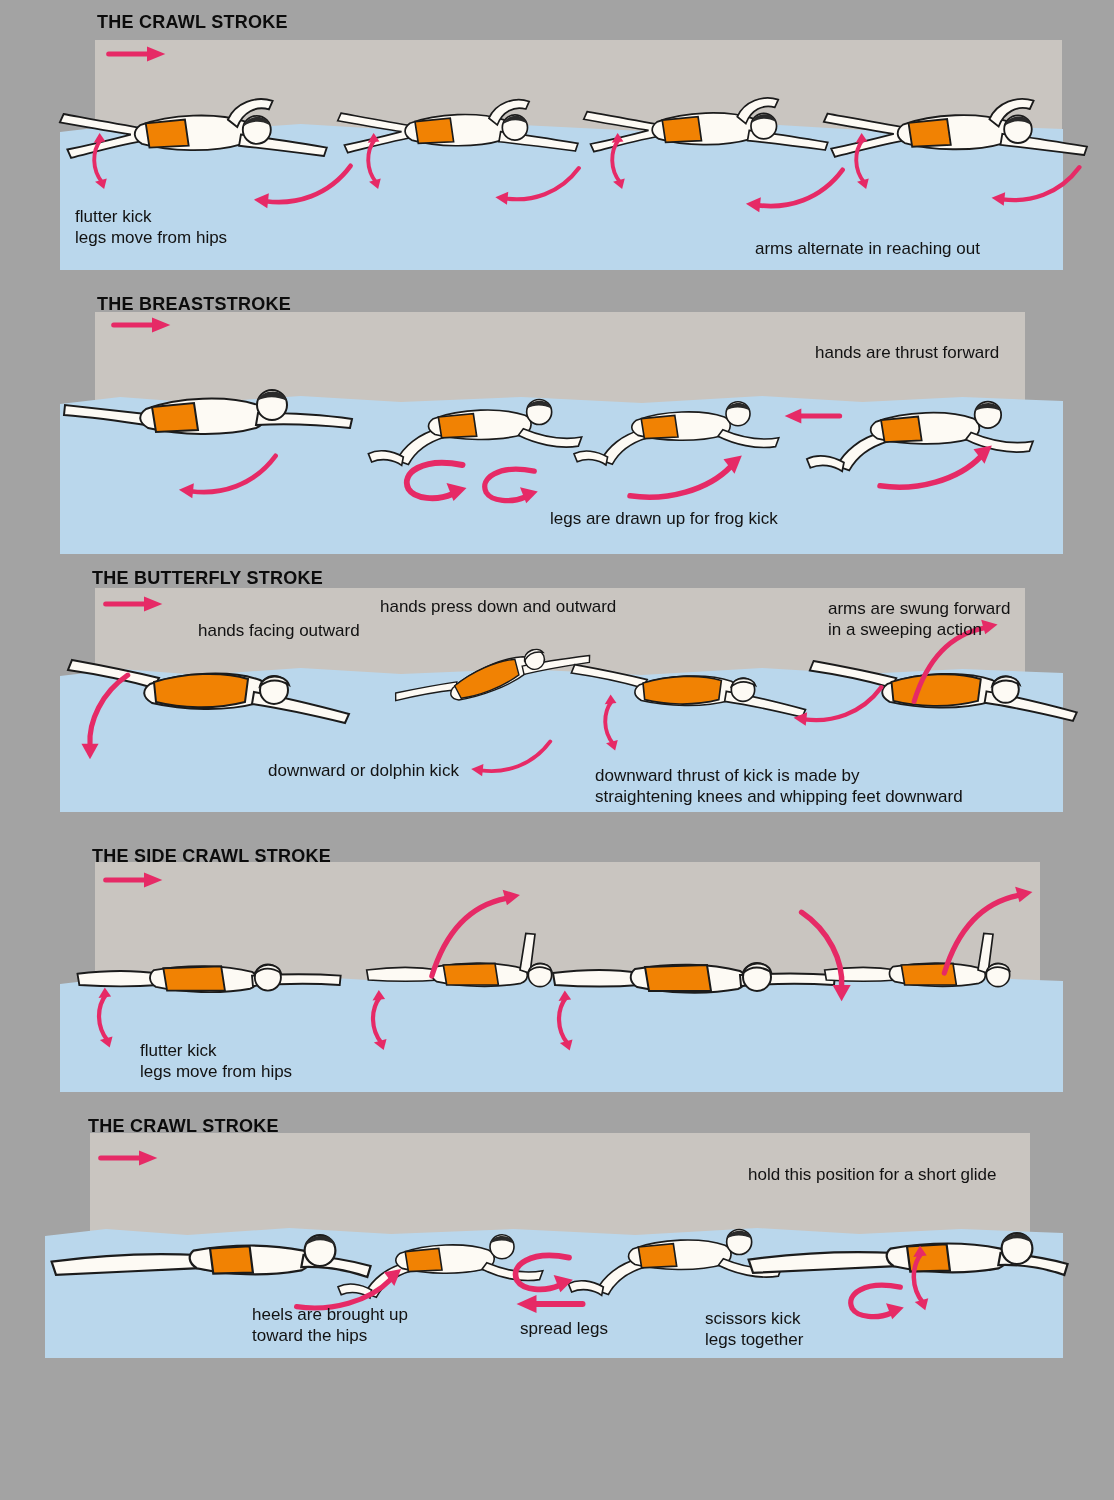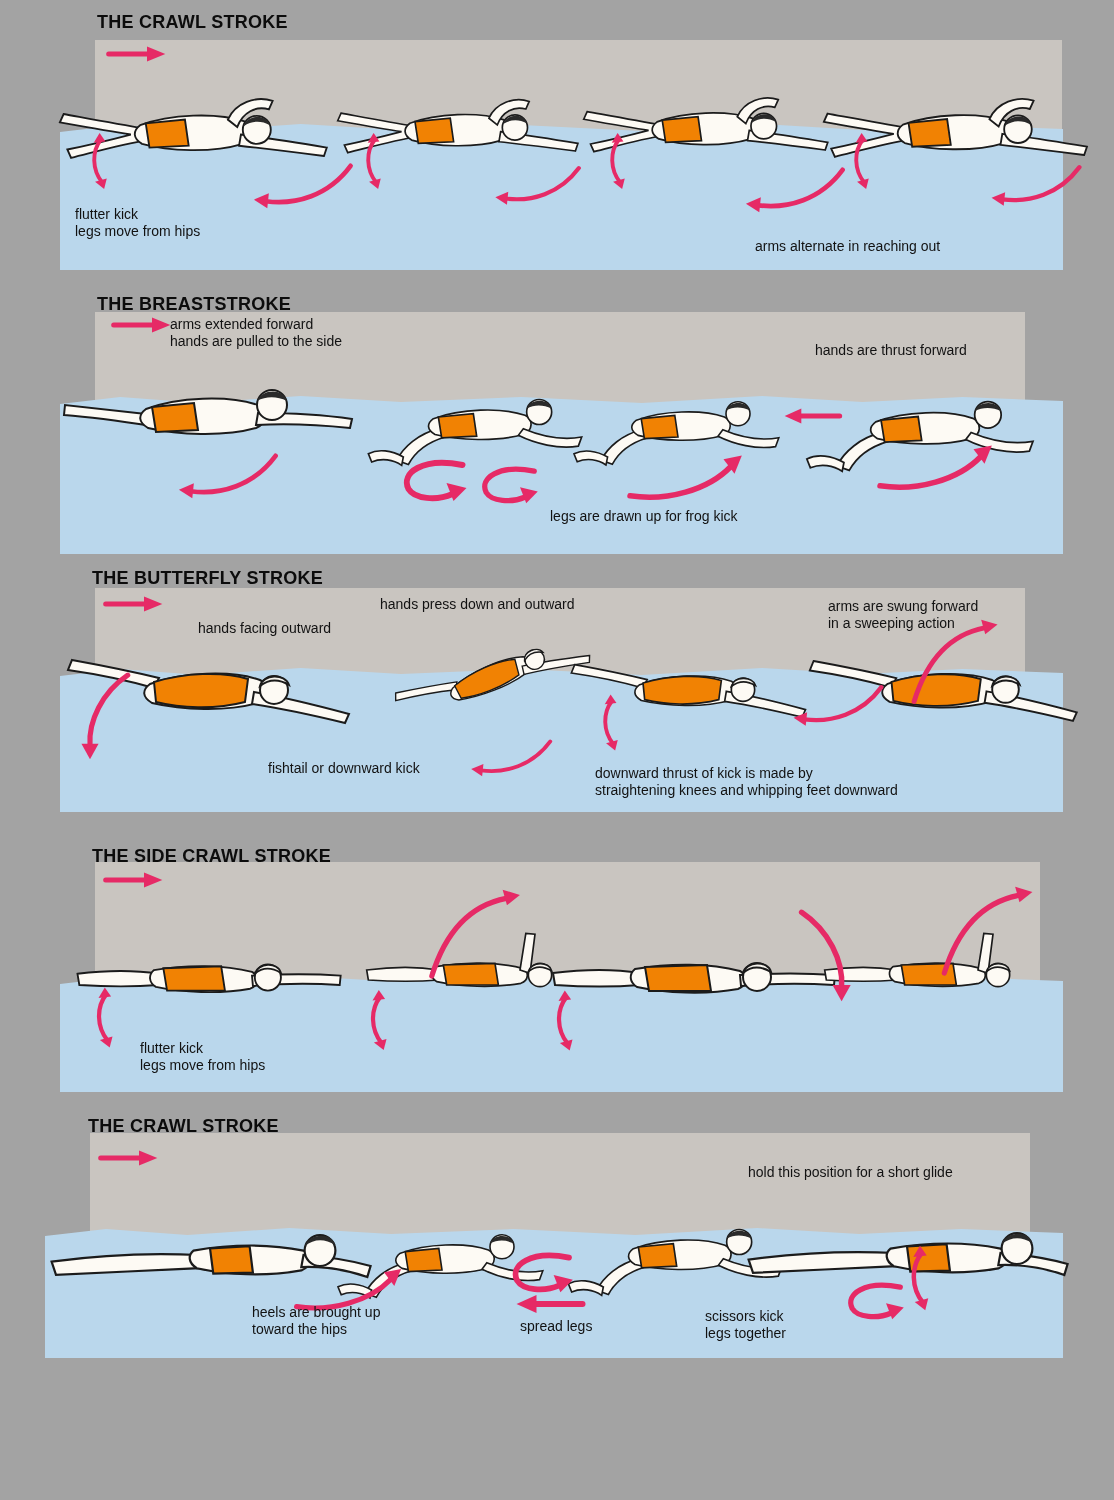--- a/index.html
+++ b/index.html
@@ -9,21 +9,21 @@
   html,body{margin:0;padding:0;background:#fdfcf9;}
   .page{position:relative;width:1114px;height:1500px;background:#a3a3a3;
         font-family:"Liberation Sans",sans-serif;overflow:hidden;padding-left:24px;}
   .band{position:absolute;}
   .gray{background:var(--gray);}
   .blue{background:var(--blue);
     clip-path:polygon(0 12px,6% 5px,14% 11px,24% 4px,34% 10px,46% 5px,58% 11px,
                       70% 4px,80% 10px,90% 5px,100% 9px,100% 100%,0 100%);}
   .heading{position:absolute;margin:0;font-size:18px;font-weight:700;
            color:#0c0c0c;letter-spacing:.25px;white-space:nowrap;}
-  .ann{position:absolute;white-space:pre-line;font-size:14px;line-height:1.24;
+  .ann{position:absolute;white-space:pre-line;font-size:17px;line-height:1.24;
        color:#121212;}
   .fig,.parrow,.dir{position:absolute;}
   .ast{stroke:var(--pink);stroke-width:6;fill:none;stroke-linecap:round;}
   .ah{fill:var(--pink);stroke:none;}
   .outl{fill:var(--skin);stroke:var(--ink);stroke-width:2;}
   .suit{fill:var(--orange);stroke:var(--ink);stroke-width:2;}
   .hair{fill:#2a2a2a;stroke:none;}
   .cap{fill:#f6f4ee;stroke:var(--ink);stroke-width:2;}
 </style>
 </head>
@@ -223,22 +223,20 @@
   <svg class="parrow" style="left:620px;top:450px;width:130px;height:55px" viewBox="0 0 140 60">
       <use href="#arrow-ur"></use>
     </svg>
   <svg class="parrow" style="left:778px;top:406px;width:70px;height:20px" viewBox="0 0 80 24">
       <use href="#arrow-l"></use>
     </svg>
   <svg class="parrow" style="left:870px;top:440px;width:130px;height:55px" viewBox="0 0 140 60">
       <use href="#arrow-ur"></use>
     </svg>
 
-  <div class="ann" style="left:170px;top:316px">arms extended forward
-hands are pulled to the side</div>
   <div class="ann" style="left:815px;top:342px">hands are thrust forward</div>
   <div class="ann" style="left:550px;top:508px">legs are drawn up for frog kick</div>
 
   <h2 class="heading" style="left:92px;top:568px">THE BUTTERFLY STROKE</h2>
   <div class="band gray" style="left:95px;top:588px;width:930px;height:90px"></div>
   <div class="band blue" style="left:60px;top:664px;width:1003px;height:148px"></div>
   <svg class="dir" style="left:100px;top:594px;width:68px;height:20px" viewBox="0 0 80 24">
       <use href="#arrow-r"></use>
     </svg>
 
@@ -268,21 +266,21 @@
       <use href="#arrow-dl"></use>
     </svg>
   <svg class="parrow" style="left:900px;top:618px;width:110px;height:90px" viewBox="0 0 120 110">
       <use href="#arrow-c"></use>
     </svg>
 
   <div class="ann" style="left:198px;top:620px">hands facing outward</div>
   <div class="ann" style="left:380px;top:596px">hands press down and outward</div>
   <div class="ann" style="left:828px;top:598px">arms are swung forward
 in a sweeping action</div>
-  <div class="ann" style="left:268px;top:760px">fishtail or downward kick</div>
+  <div class="ann" style="left:268px;top:760px">downward or dolphin kick</div>
   <div class="ann" style="left:595px;top:765px">downward thrust of kick is made by
 straightening knees and whipping feet downward</div>
 
   <h2 class="heading" style="left:92px;top:846px">THE SIDE CRAWL STROKE</h2>
   <div class="band gray" style="left:95px;top:862px;width:945px;height:120px"></div>
   <div class="band blue" style="left:60px;top:972px;width:1003px;height:120px"></div>
   <svg class="dir" style="left:100px;top:870px;width:68px;height:20px" viewBox="0 0 80 24">
       <use href="#arrow-r"></use>
     </svg>
 

